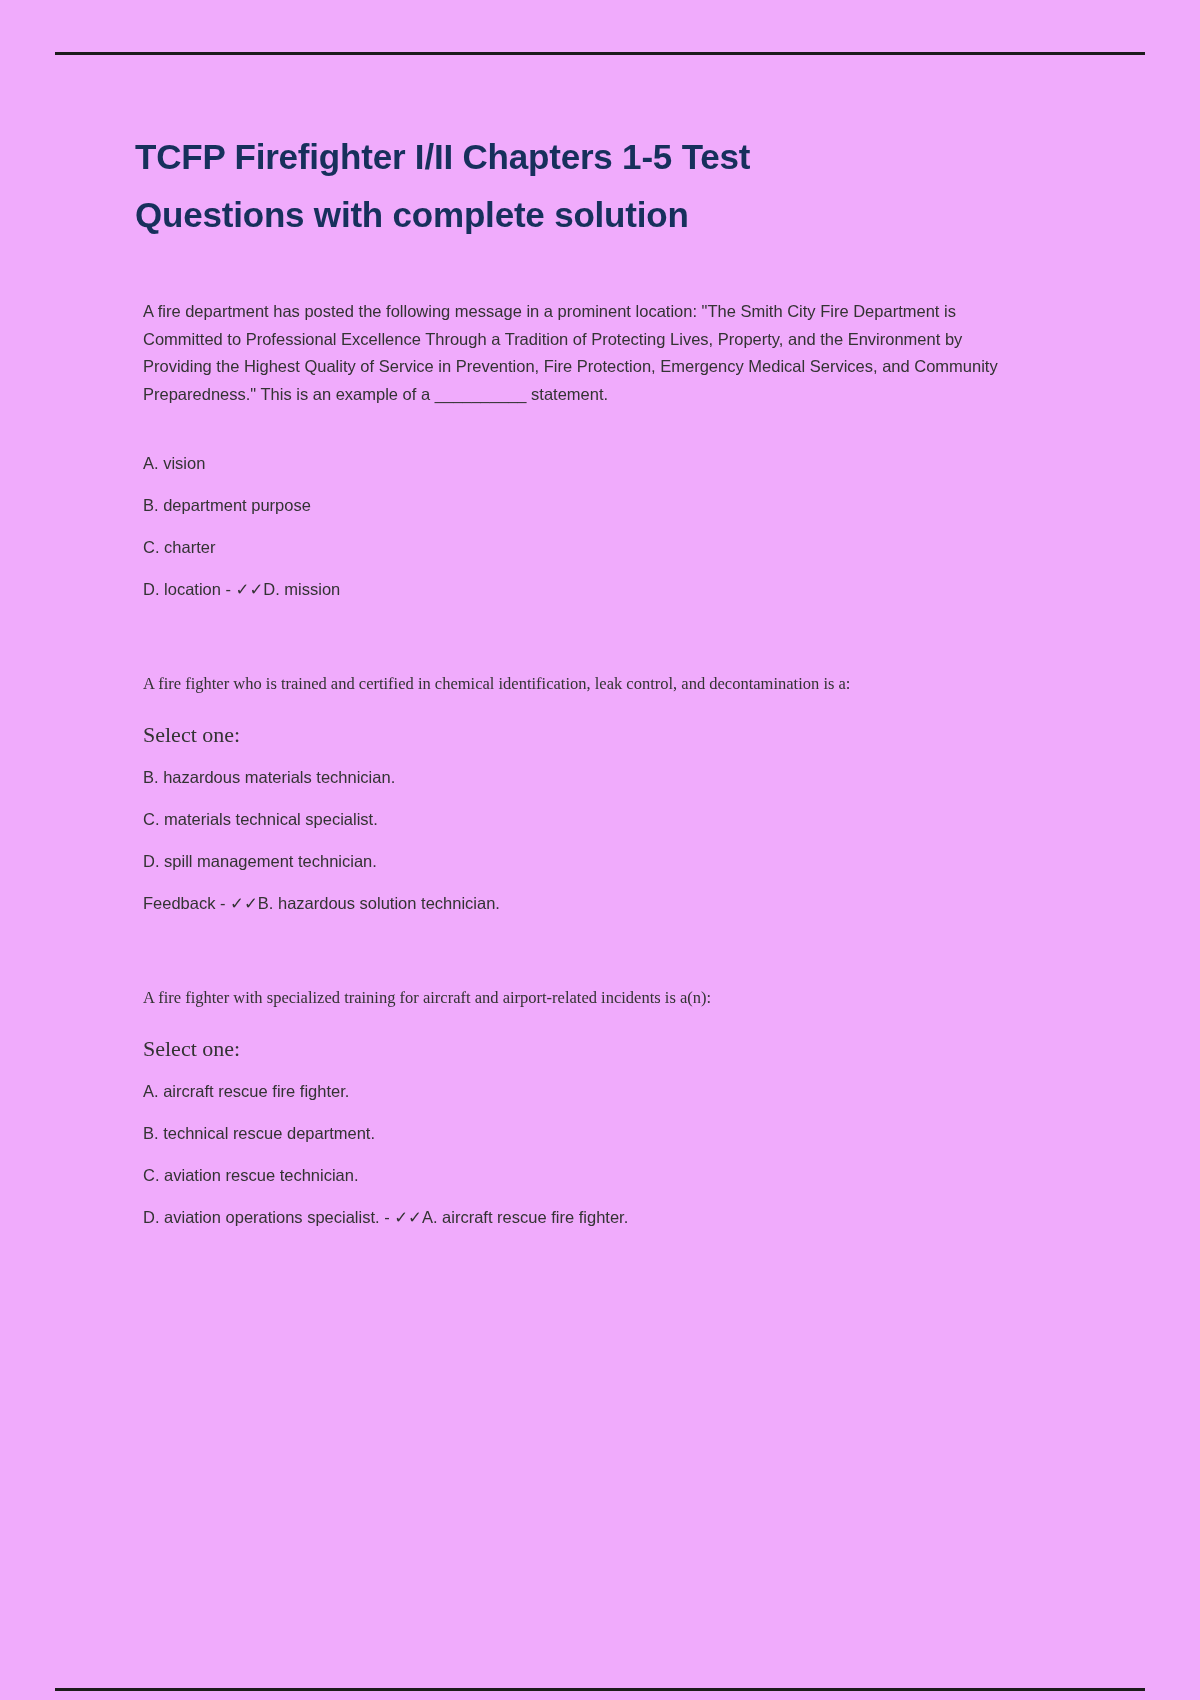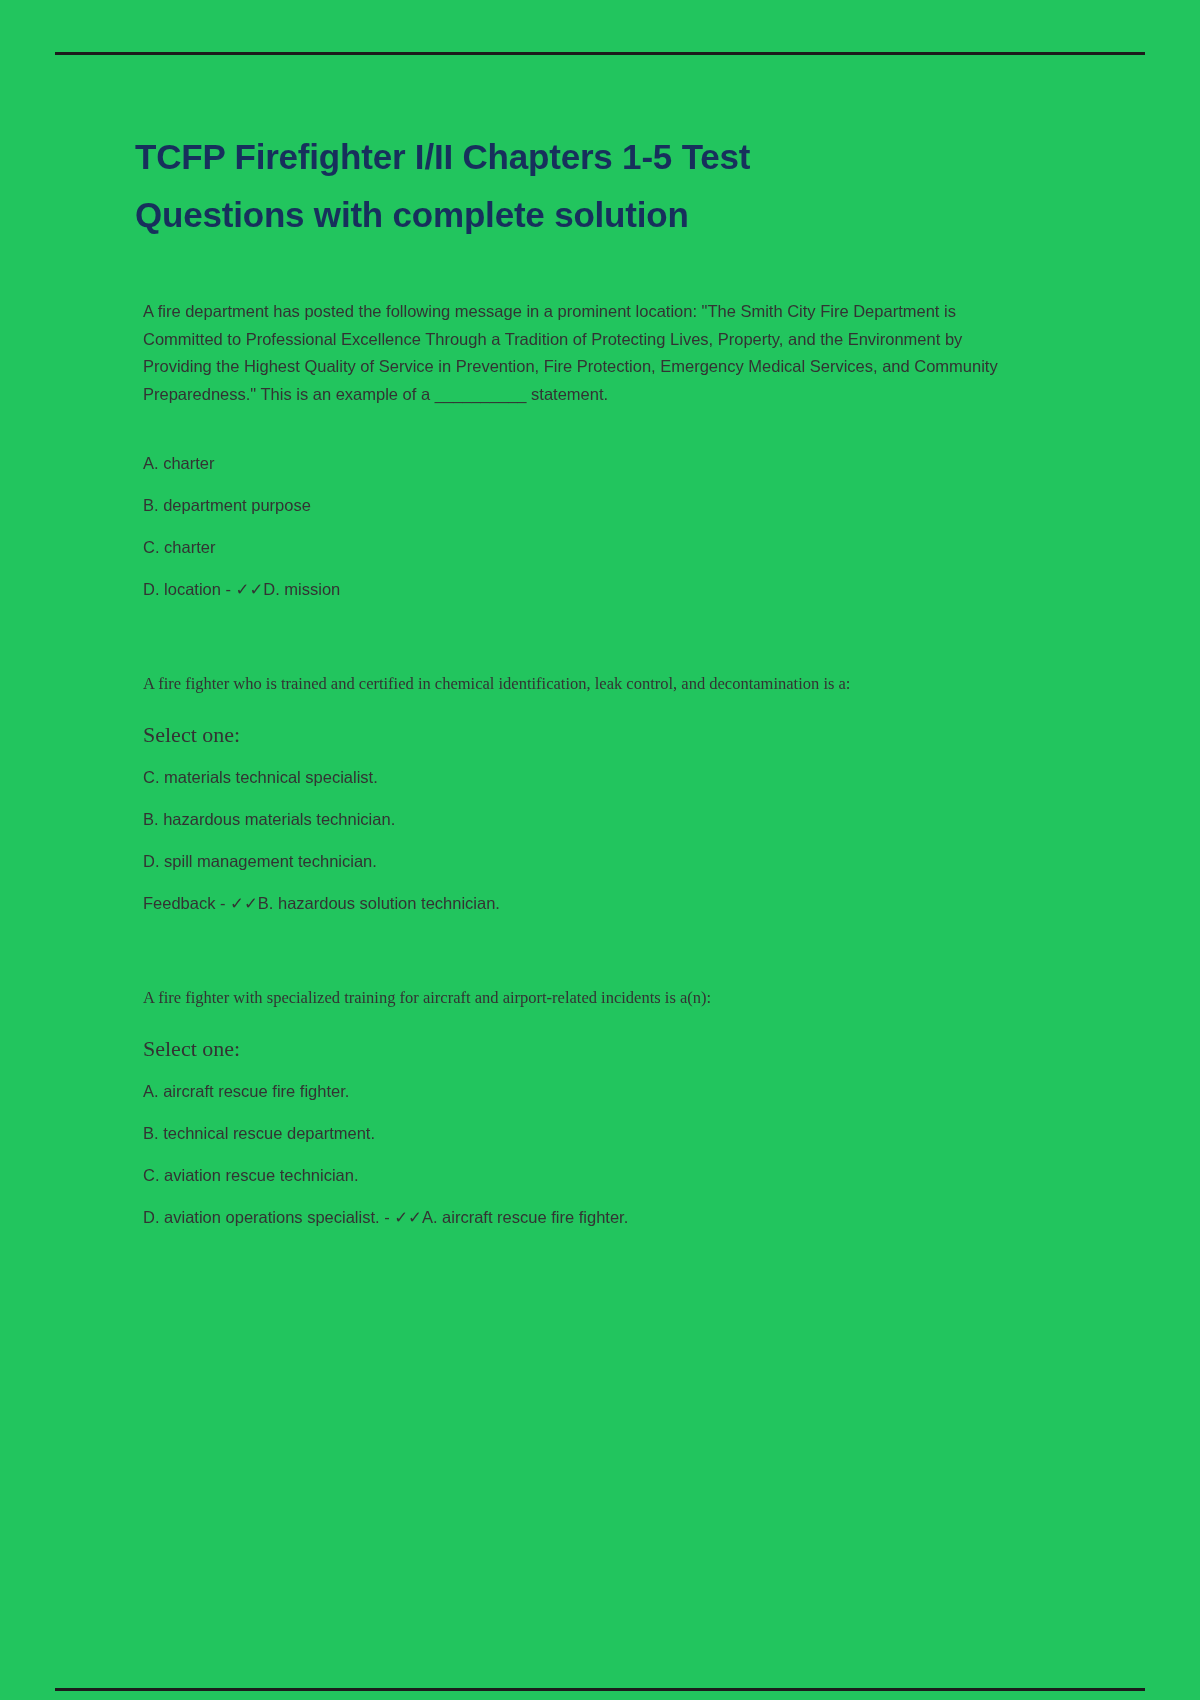--- a/index.html
+++ b/index.html
@@ -13,21 +13,21 @@
     position: relative;
     font-family: "Liberation Sans", sans-serif;
     -webkit-font-smoothing: antialiased;
   }
 
   .page {
     position: relative;
     width: 1200px;
     height: 1700px;
     box-sizing: border-box;
-    background: #22c55e;
+    background: #f0abfc;
     overflow: hidden;
   }
 
   
   .rule {
     position: absolute;
     left: 55px;
     width: 1090px;
     height: 3px;
     background: #1c1c1c;
@@ -107,33 +107,33 @@
 
   <div class="content">
 
     <h1 class="doc-title"><span>TCFP Firefighter I/II Chapters 1-5 Test</span><br><span>Questions with complete solution</span></h1>
 
     <div class="spacer-lg"></div>
 
     <div class="qblock">
       <p class="body-text">A fire department has posted the following message in a prominent location: "The Smith City Fire Department is Committed to Professional Excellence Through a Tradition of Protecting Lives, Property, and the Environment by Providing the Highest Quality of Service in Prevention, Fire Protection, Emergency Medical Services, and Community Preparedness." This is an example of a __________ statement.</p>
       <div class="spacer-md"></div>
-      <p class="opt">A. charter</p>
+      <p class="opt">A. vision</p>
       <p class="opt">B. department purpose</p>
       <p class="opt">C. charter</p>
       <p class="opt">D. location - ✓✓D. mission</p>
     </div>
 
     <div class="spacer-md"></div>
 
     <div class="qblock">
       <p class="stem q2-stem">A fire fighter who is trained and certified in chemical identification, leak control, and decontamination is a:</p>
       <p class="select-one">Select one:</p>
+      <p class="opt">B. hazardous materials technician.</p>
       <p class="opt">C. materials technical specialist.</p>
-      <p class="opt">B. hazardous materials technician.</p>
       <p class="opt">D. spill management technician.</p>
       <p class="opt">Feedback - ✓✓B. hazardous solution technician.</p>
     </div>
 
     <div class="spacer-md"></div>
 
     <div class="qblock">
       <p class="stem q3-stem">A fire fighter with specialized training for aircraft and airport-related incidents is a(n):</p>
       <p class="select-one">Select one:</p>
       <p class="opt">A. aircraft rescue fire fighter.</p>

